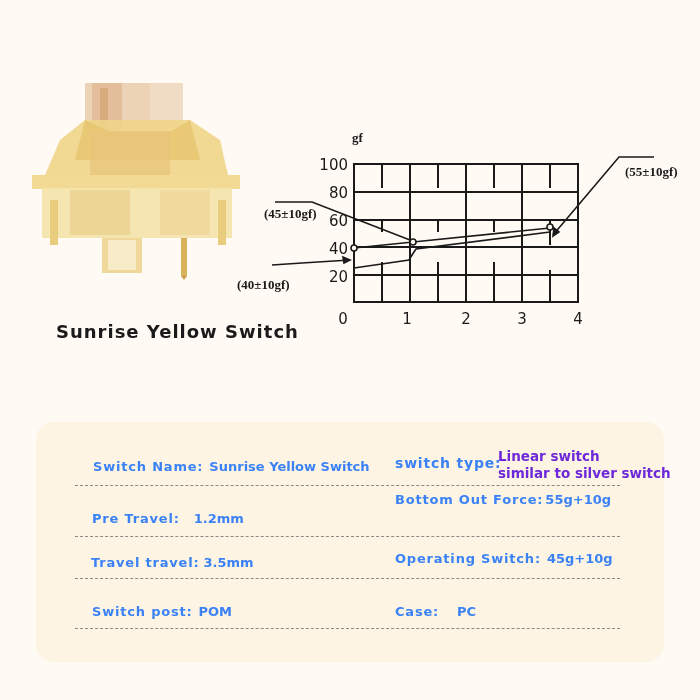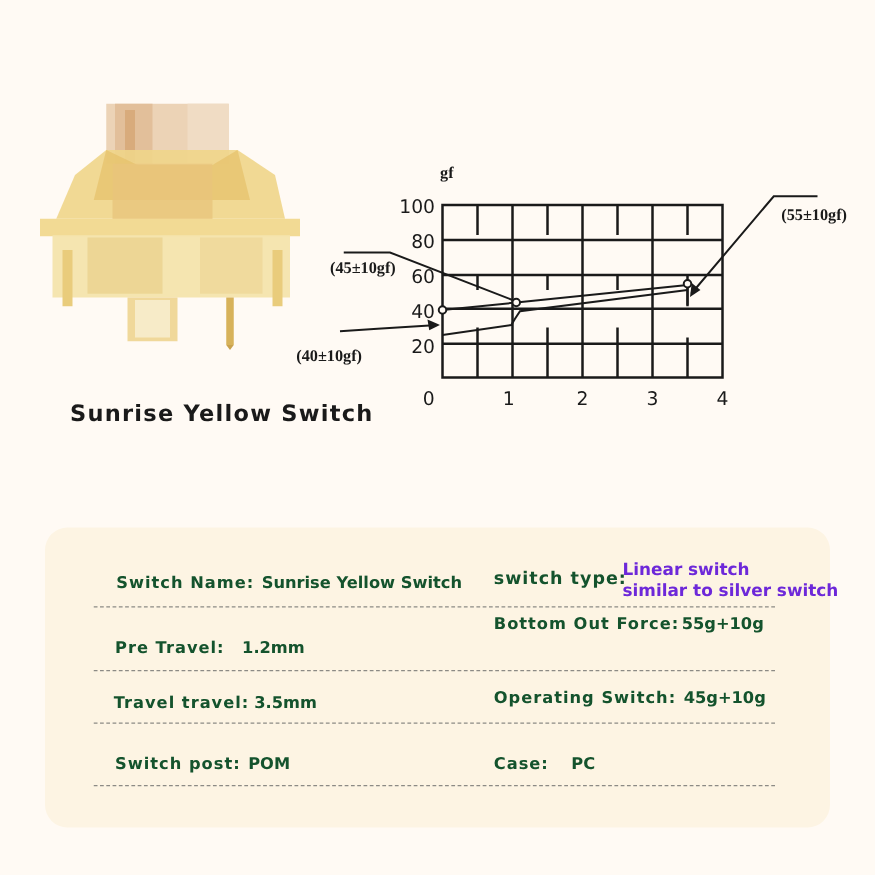--- a/index.html
+++ b/index.html
@@ -3,21 +3,21 @@
 <meta charset="utf-8">
 <style>
   html,body{margin:0;padding:0;}
   body{width:700px;height:700px;background:#fffaf4;position:relative;overflow:hidden;font-family:"DejaVu Sans","Liberation Sans",sans-serif;color:#1e1e1e;}
   .switch-img{position:absolute;left:30px;top:80px;width:215px;height:200px;}
   .title{position:absolute;left:56px;top:321px;font-size:18px;font-weight:bold;letter-spacing:1px;color:#1a1a1a;}
   .chart{position:absolute;left:0;top:0;width:700px;height:360px;}
   .chart text{font-family:"DejaVu Sans","Liberation Sans",sans-serif;}
   .chart .lbl{font-family:"Liberation Serif","DejaVu Serif",serif;font-weight:bold;font-size:13px;}
   .panel{position:absolute;left:36px;top:422px;width:628px;height:240px;background:#fdf4e3;border-radius:18px;}
-  .row-item{position:absolute;font-size:13px;font-weight:bold;color:#14532d;white-space:nowrap;}
+  .row-item{position:absolute;font-size:13px;font-weight:bold;color:#3b82f6;white-space:nowrap;}
   .row-item .k{letter-spacing:0.8px;}
   .row-item .v{margin-left:6px;font-weight:bold;}
   .dash{position:absolute;height:0;border-top:1px dashed #8c8a85;}
   .type-val{position:absolute;left:498px;top:448px;font-size:13.5px;font-weight:bold;line-height:17px;color:#6d28d9;}
 </style>
 </head>
 <body>
 
 <svg class="switch-img" viewBox="0 0 215 200">
 

